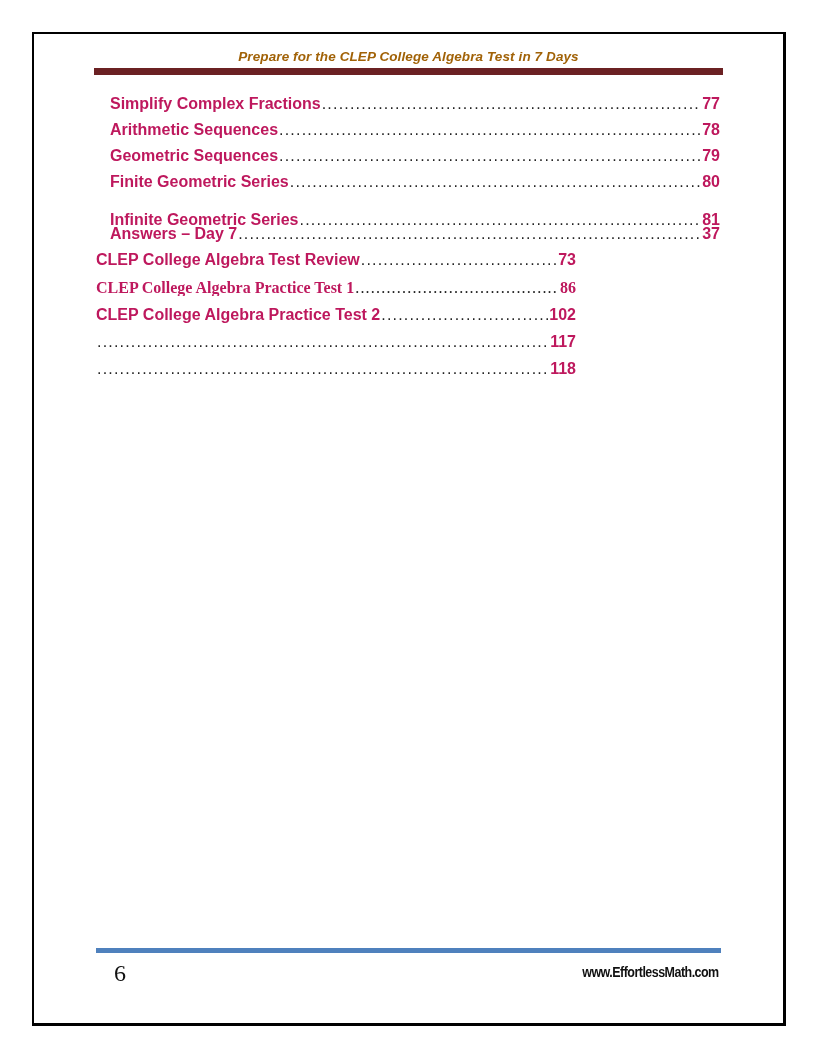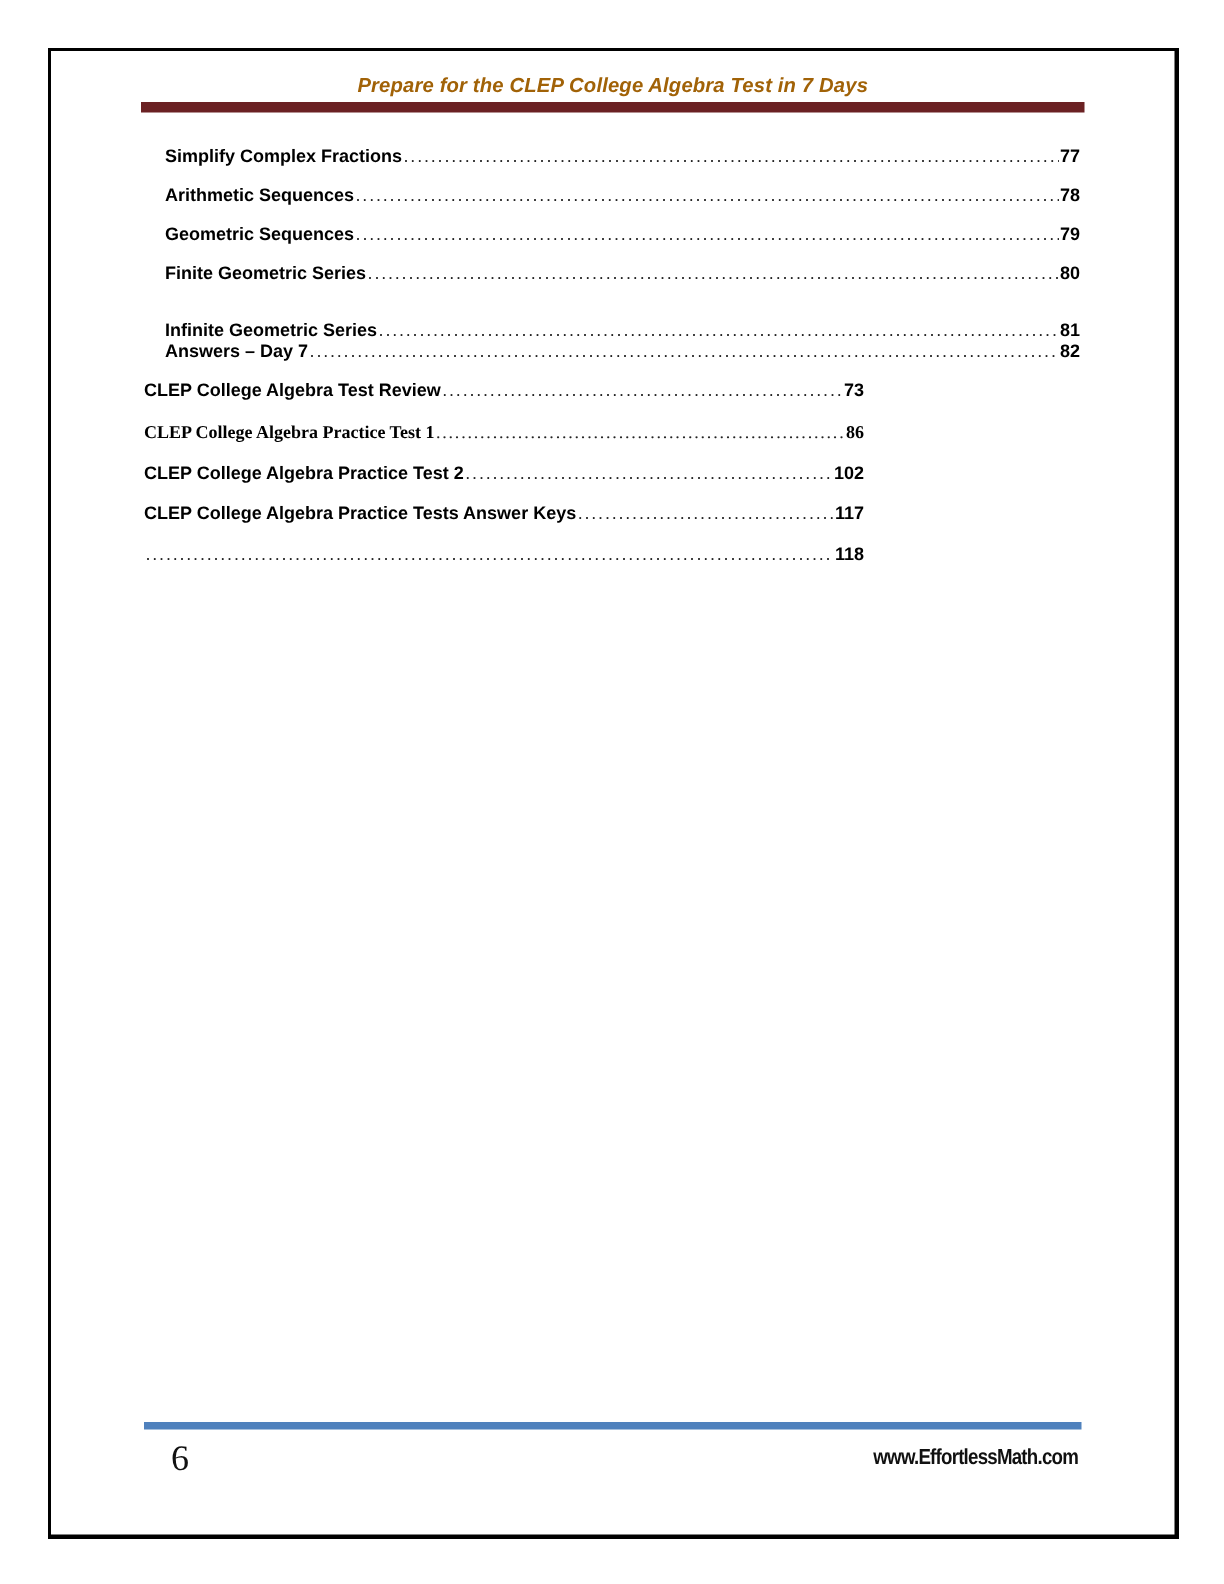--- a/index.html
+++ b/index.html
@@ -50,23 +50,23 @@
     .toc {
       position: absolute;
       left: 0;
       top: 0;
       width: 816px;
     }
     .toc-entry {
       position: absolute;
       display: flex;
       align-items: baseline;
-      font-size: 12px;
+      font-size: 16px;
       font-weight: bold;
-      color: #000000;
+      color: #be185d;
       white-space: nowrap;
       overflow: hidden;
       height: 16px;
       line-height: 16px;
     }
     .toc-entry.level-2 {
       left: 110px;
       width: 610px;
     }
     .toc-entry.level-1 {
@@ -151,40 +151,39 @@
     <span class="toc-page">80</span>
   </div>
   <div class="toc-entry level-2" style="top:212px;">
     <span class="toc-title">Infinite Geometric Series</span>
     <span class="toc-leader"></span>
     <span class="toc-page">81</span>
   </div>
   <div class="toc-entry level-2" style="top:226px;">
     <span class="toc-title">Answers – Day 7</span>
     <span class="toc-leader"></span>
-    <span class="toc-page">82</span>
+    <span class="toc-page">37</span>
   </div>
 
   <div class="toc-entry level-1" style="top:252px;">
     <span class="toc-title">CLEP College Algebra Test Review</span>
     <span class="toc-leader"></span>
     <span class="toc-page">73</span>
   </div>
   <div class="toc-entry level-1" style="top:280px;font-family:Liberation Serif, serif;">
     <span class="toc-title">CLEP College Algebra Practice Test 1</span>
     <span class="toc-leader"></span>
     <span class="toc-page">86</span>
   </div>
   <div class="toc-entry level-1" style="top:307px;">
     <span class="toc-title">CLEP College Algebra Practice Test 2</span>
     <span class="toc-leader"></span>
     <span class="toc-page">102</span>
   </div>
   <div class="toc-entry level-1" style="top:334px;">
-    <span class="toc-title">CLEP College Algebra Practice Tests Answer Keys</span>
     <span class="toc-leader"></span>
     <span class="toc-page">117</span>
   </div>
   <div class="toc-entry level-1" style="top:361px;">
     <span class="toc-leader"></span>
     <span class="toc-page">118</span>
   </div>
 </div>
 
 <div class="footer-bar"></div>

